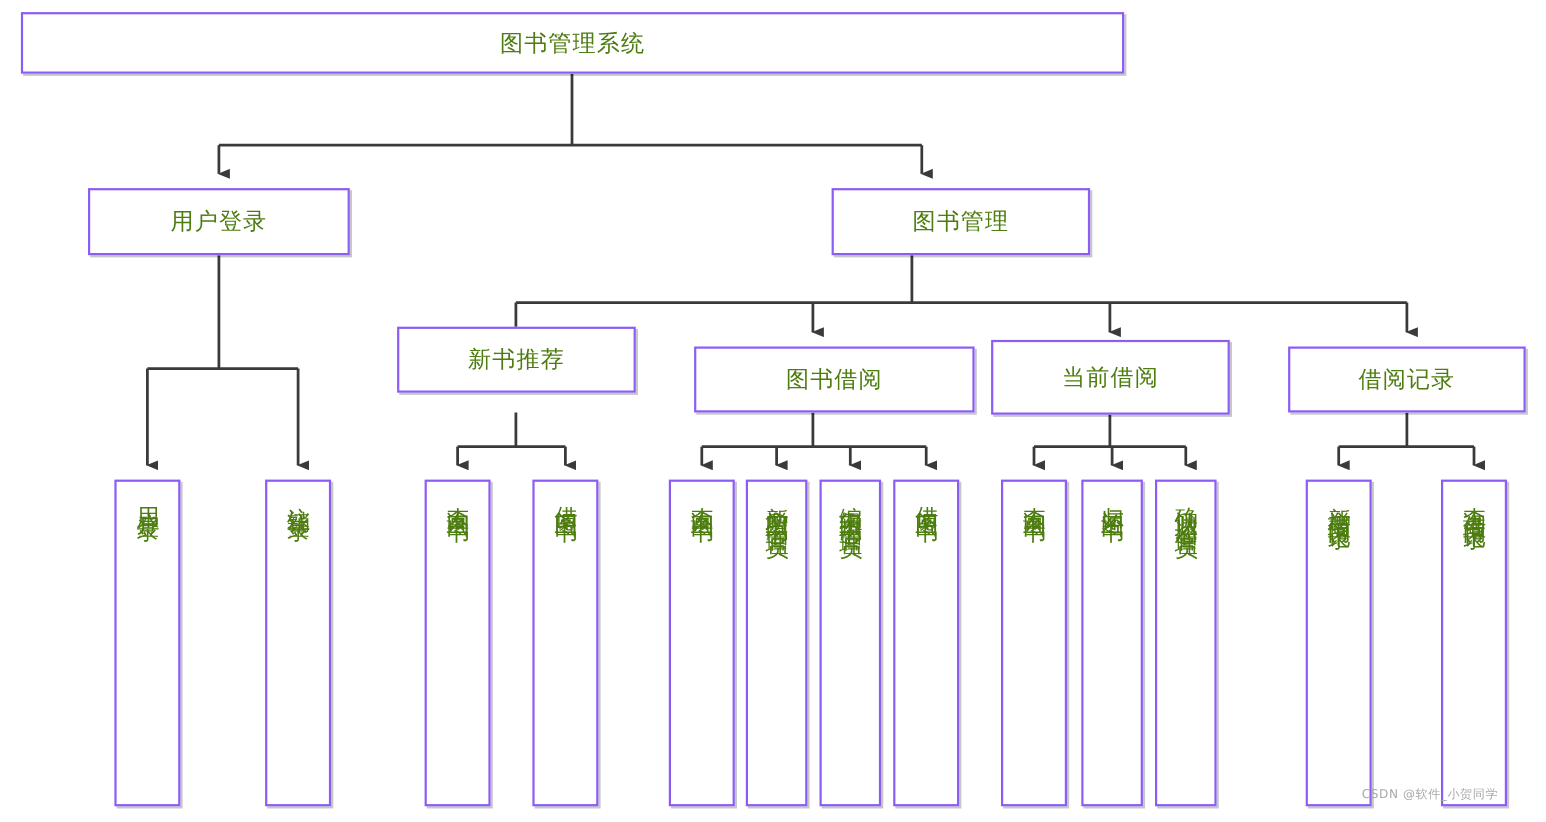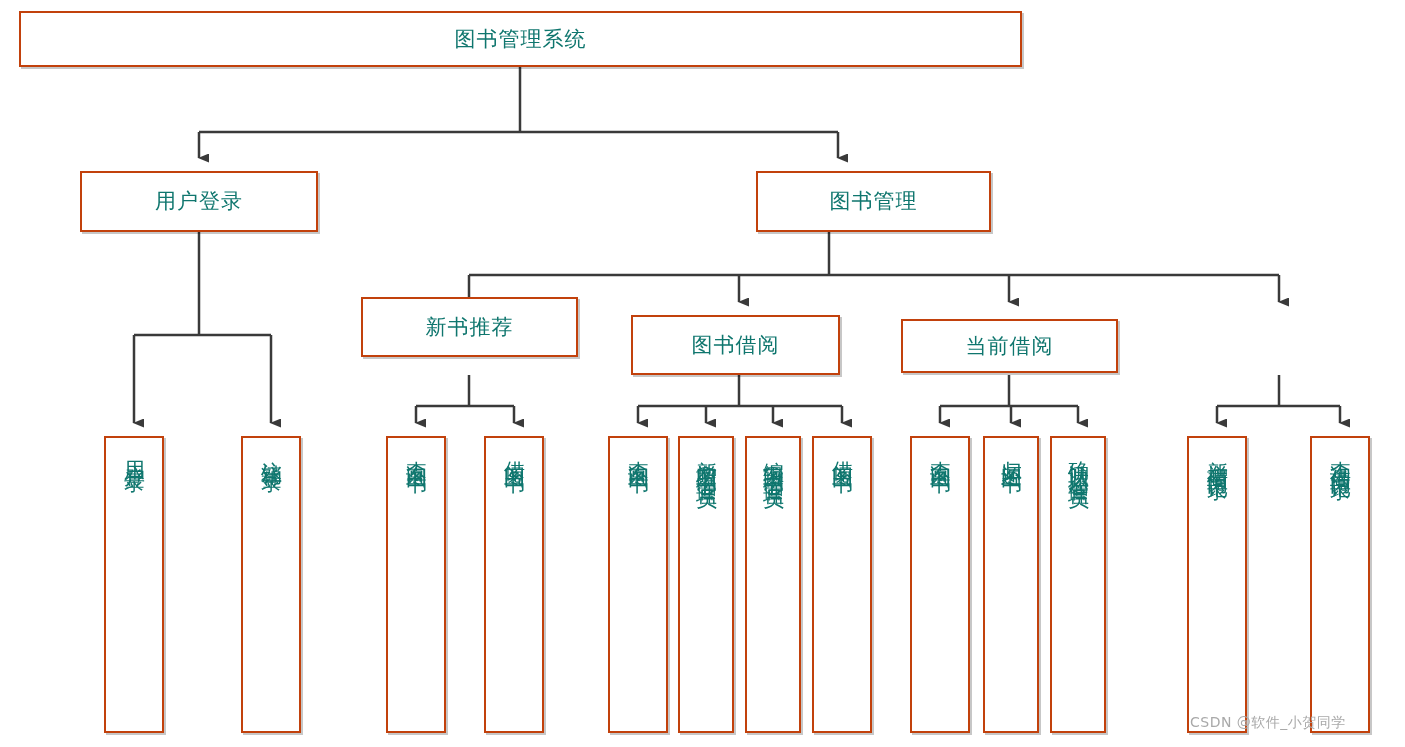--- a/index.html
+++ b/index.html
@@ -21,26 +21,26 @@
     position: absolute;
     left: 0;
     top: 0;
     width: 1405px;
     height: 747px;
   }
   .node-box {
     position: absolute;
     box-sizing: border-box;
     background: #ffffff;
-    border: 2px solid #c2410c;
+    border: 2px solid #8b5cf6;
     box-shadow: 2px 2px 0 rgba(0,0,0,0.22);
     display: flex;
     align-items: center;
     justify-content: center;
-    color: #0f766e;
+    color: #4d7c0f;
   }
   .node-label {
     font-size: 21px;
     line-height: 1.15;
     letter-spacing: 1px;
     white-space: nowrap;
     text-align: center;
   }
   .node-box.vertical {
     align-items: flex-start;
@@ -50,25 +50,26 @@
   .node-box.vertical .node-label {
     writing-mode: vertical-rl;
     text-orientation: upright;
     font-size: 21px;
     letter-spacing: 4px;
     line-height: 1;
     white-space: nowrap;
   }
   .watermark {
     position: absolute;
-    font-size: 14px;
+    font-size: 11px;
     color: #a9a9a9;
     white-space: nowrap;
     letter-spacing: 0.5px;
     pointer-events: none;
+    margin-left: 48px;
   }
 </style>
 </head>
 <body>
 
 <div id="canvas">
 
   <svg id="diagram-svg" viewBox="0 0 1405 747" xmlns="http://www.w3.org/2000/svg">
     <defs>
       <marker id="arrowhead" markerWidth="9" markerHeight="11" refX="4.5" refY="10" orient="auto" markerUnits="userSpaceOnUse">
@@ -127,25 +128,28 @@
   <div class="node-box" style="left: 80px; top: 171px; width: 238px; height: 61px;">
     <span class="node-label">用户登录</span>
   </div>
   <div class="node-box" style="left: 712px; top: 171px; width: 235px; height: 61px; margin-left: 44px;">
     <span class="node-label">图书管理</span>
   </div>
 
   <div class="node-box" style="left: 361px; top: 297px; width: 217px; height: 60px;">
     <span class="node-label">新书推荐</span>
   </div>
-  <div class="node-box" style="left: 631px; top: 315px; width: 209px; height: 60px;">
+  <div class="node-box" style="left: 631px; top: 315px; width: 255px; height: 60px;">
     <span class="node-label">图书借阅</span>
   </div>
-  <div class="node-box" style="left: 901px; top: 319px; width: 217px; height: 54px;">
+  <div class="node-box" style="left: 901px; top: 309px; width: 217px; height: 68px;">
     <span class="node-label">当前借阅</span>
+  </div>
+  <div class="node-box" style="left: 1171px; top: 315px; width: 216px; height: 60px;">
+    <span class="node-label">借阅记录</span>
   </div>
 
   <div class="node-box vertical" style="left: 104px; top: 436px; width: 60px; height: 297px;">
     <span class="node-label">用户登录</span>
   </div>
   <div class="node-box vertical" style="left: 241px; top: 436px; width: 60px; height: 297px;">
     <span class="node-label">注销登录</span>
   </div>
   <div class="node-box vertical" style="left: 386px; top: 436px; width: 60px; height: 297px;">
     <span class="node-label">查询图书</span>

